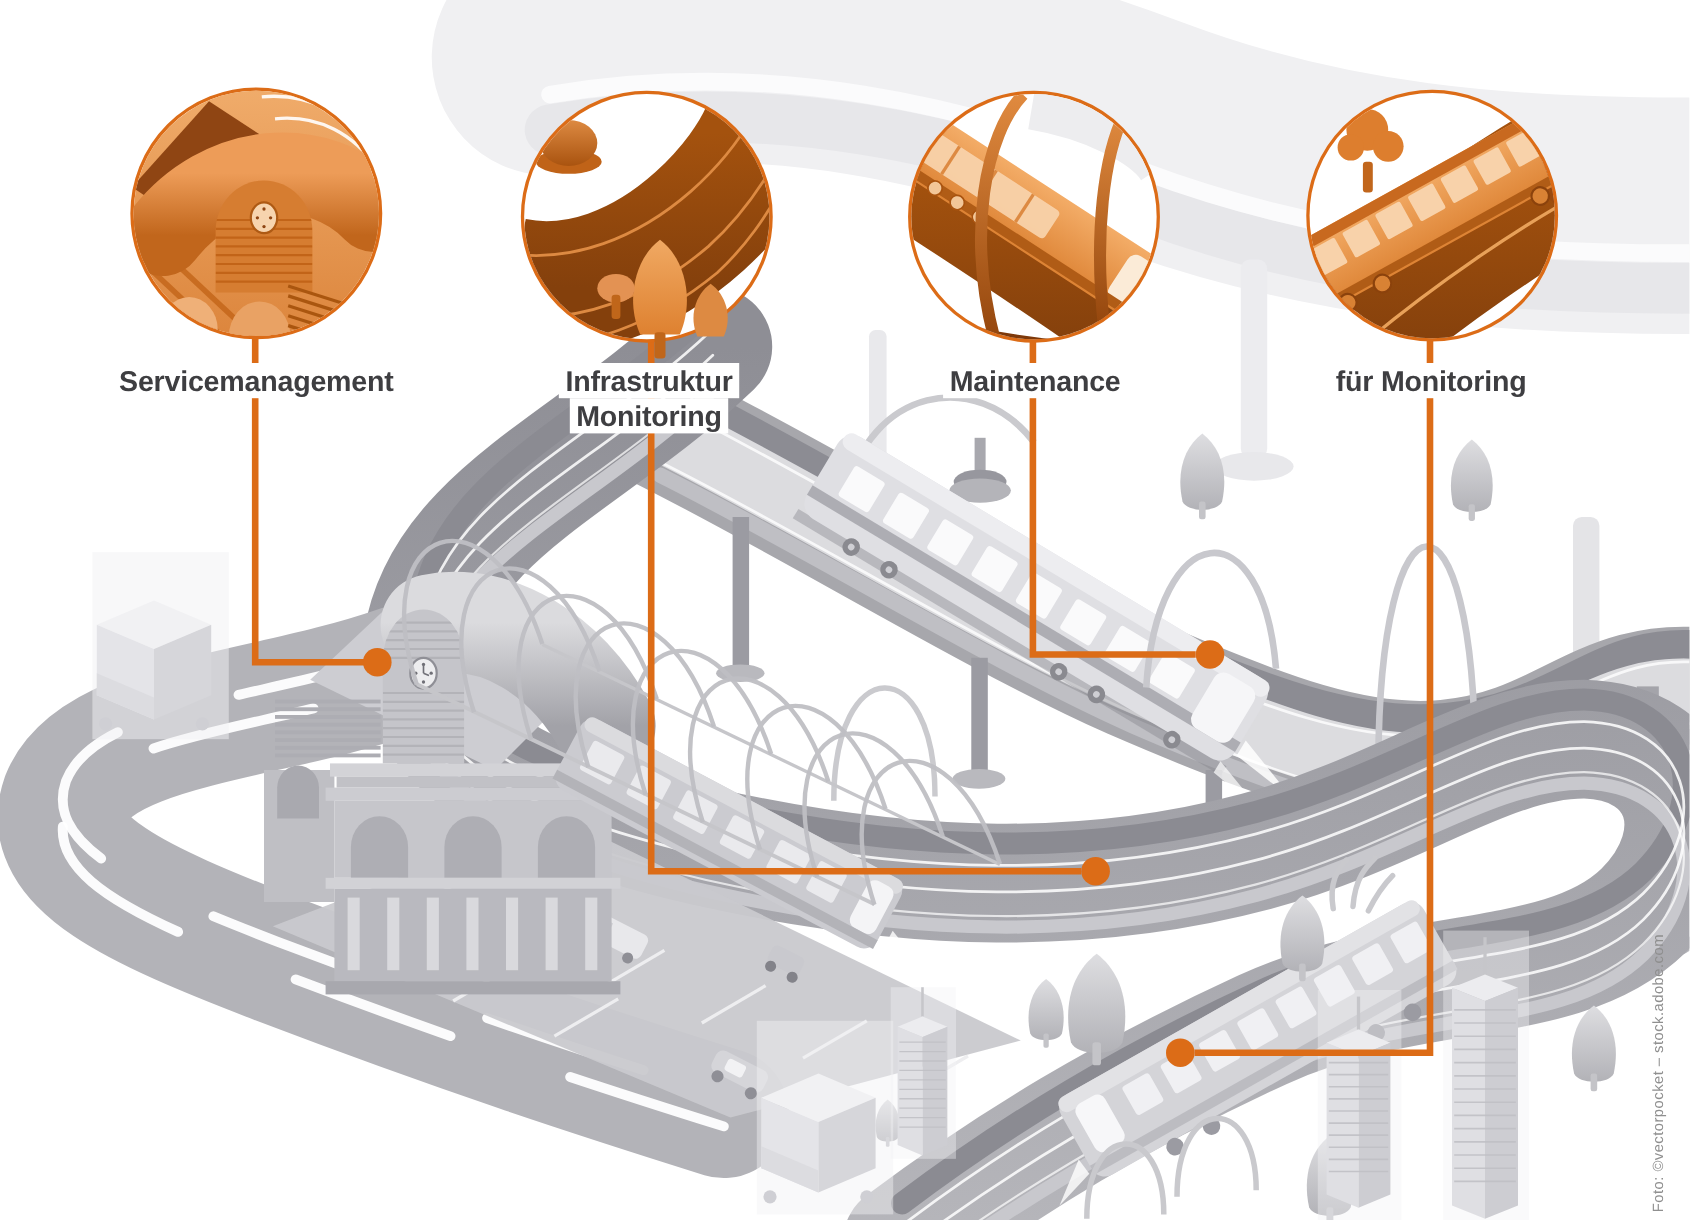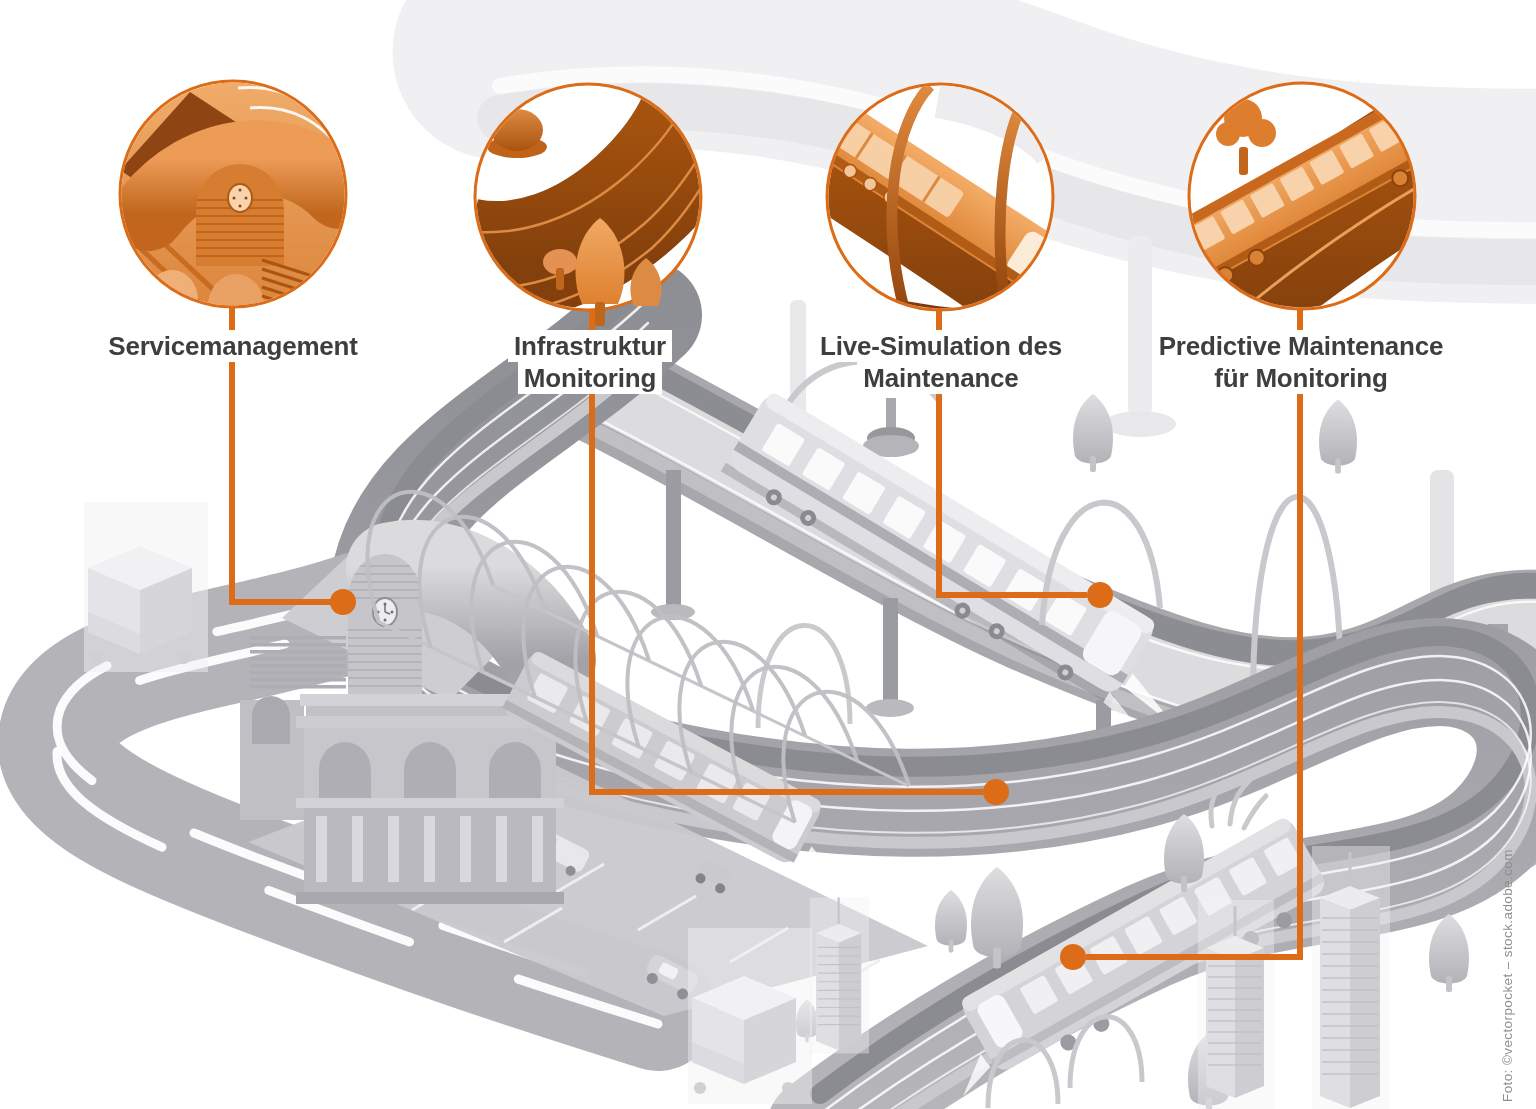--- a/index.html
+++ b/index.html
@@ -629,23 +629,21 @@
 </svg>
 
 <div class="callout-label" style="left:233px;top:330px">
   <span>Servicemanagement</span>
 </div>
 <div class="callout-label" style="left:590px;top:330px">
   <span>Infrastruktur</span>
   <span>Monitoring</span>
 </div>
 <div class="callout-label" style="left:941px;top:330px">
-  <span>Live-Simulation des</span>
   <span>Maintenance</span>
 </div>
 <div class="callout-label" style="left:1301px;top:330px">
-  <span>Predictive Maintenance</span>
   <span>für Monitoring</span>
 </div>
 
 <div class="attribution">Foto: ©vectorpocket – stock.adobe.com</div>
 
 </div>
 
 </body></html>

